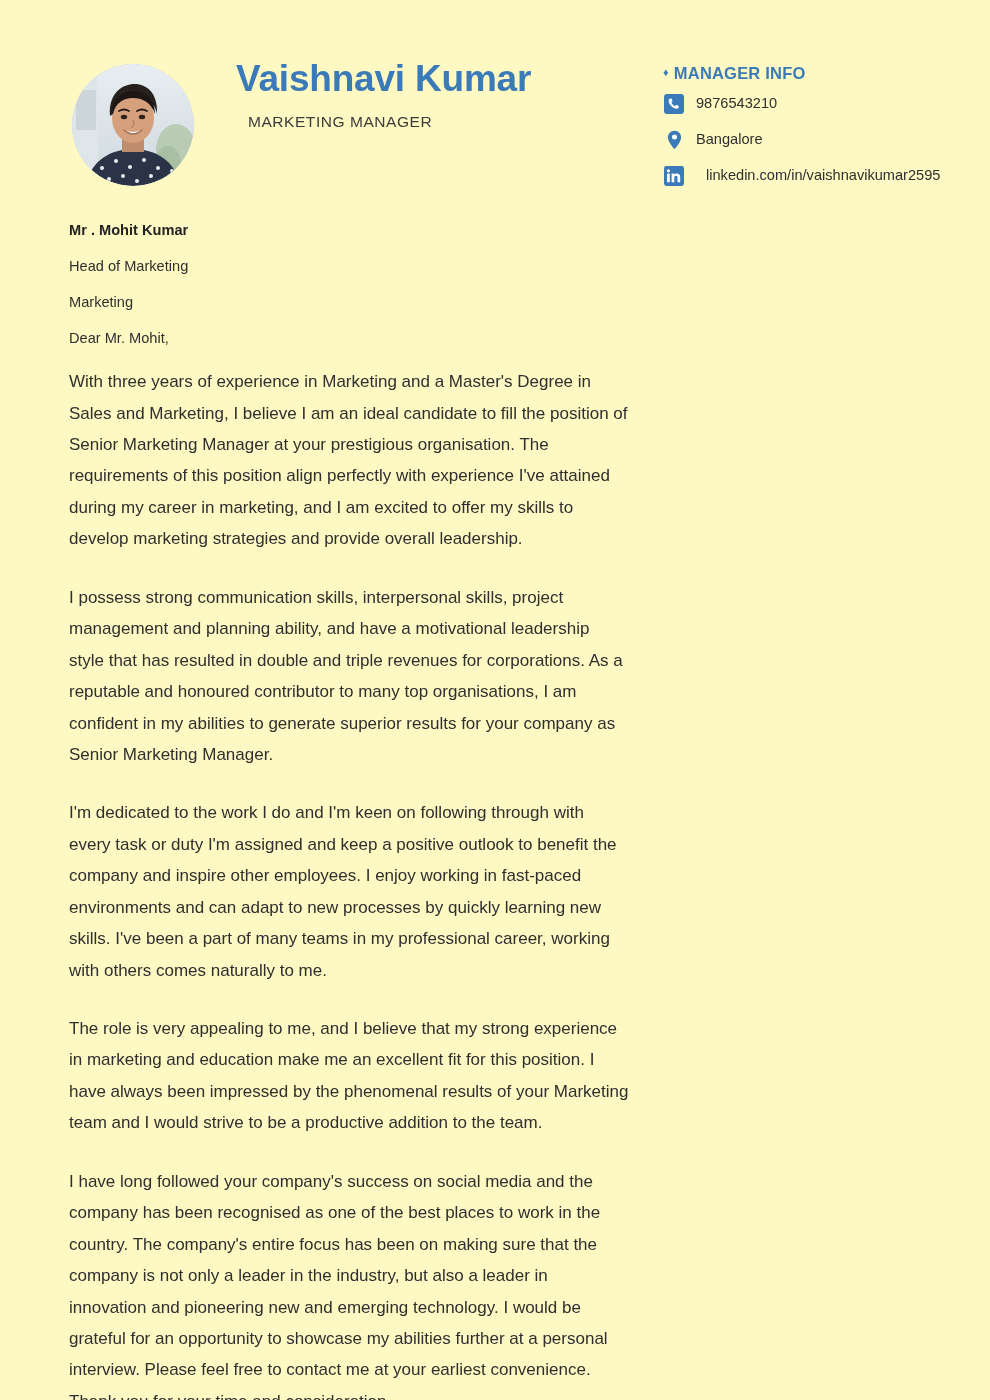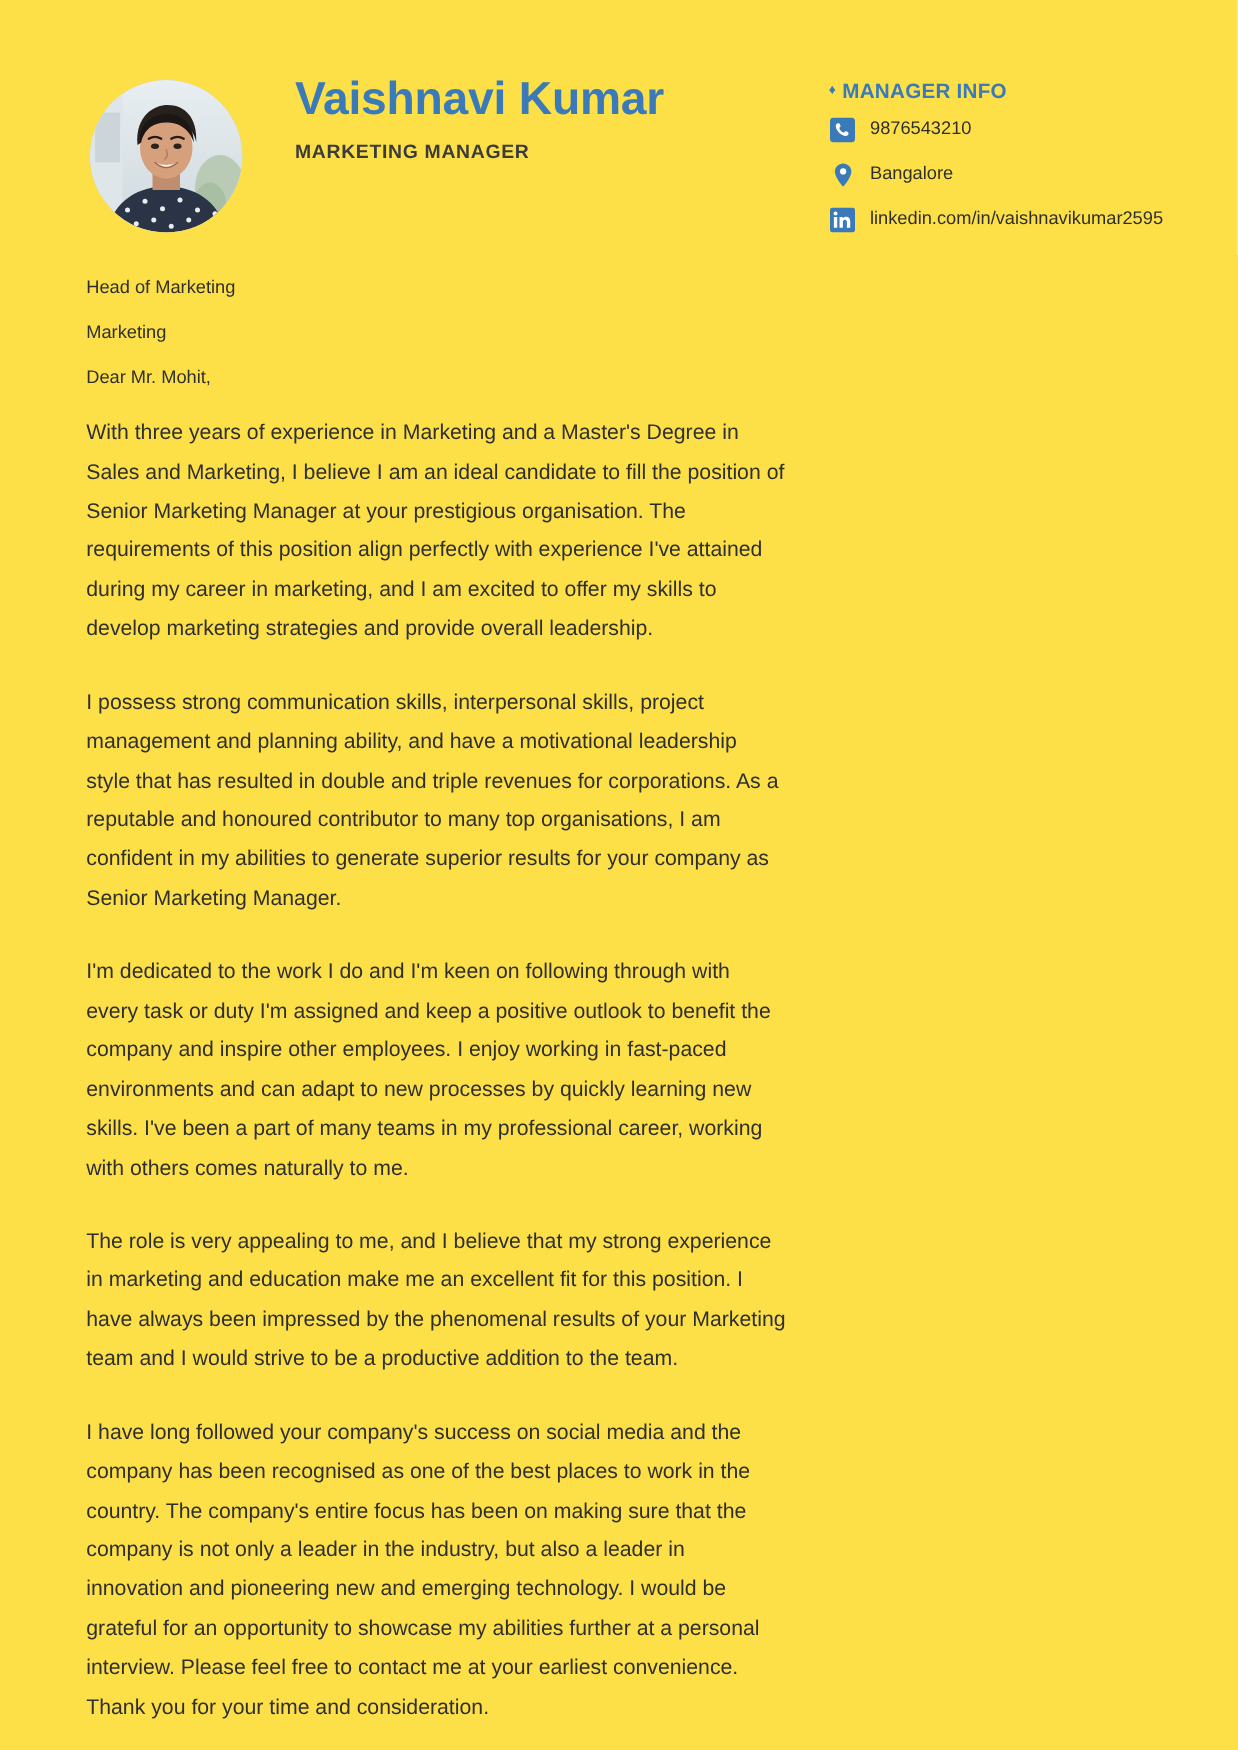--- a/index.html
+++ b/index.html
@@ -12,21 +12,21 @@
     background: #ffffff;
     font-family: "Liberation Sans", sans-serif;
     color: #333333;
     overflow: hidden;
   }
 
   .page {
     position: relative;
     width: 990px;
     height: 1400px;
-    background: #fde047;
+    background: #fef9c3;
   }
 
   
   .header {
     position: absolute;
     left: 0;
     top: 0;
     width: 990px;
     height: 200px;
   }
@@ -57,23 +57,24 @@
     font-size: 37px;
     font-weight: bold;
     color: #3a7ab8;
     letter-spacing: -0.2px;
     line-height: 1.12;
     white-space: nowrap;
   }
   .person-title {
     margin-top: 14px;
     font-size: 15.5px;
-    font-weight: bold;
+    font-weight: normal;
     color: #3b3b3b;
     letter-spacing: 0.55px;
+    margin-left: 12px;
   }
 
   
   .info-col {
     position: absolute;
     left: 662px;
     top: 64px;
     width: 300px;
   }
   .info-heading {
@@ -96,20 +97,21 @@
   }
 
   .info-row {
     display: flex;
     align-items: center;
     margin-bottom: 12px;
     min-height: 24px;
   }
   .info-row.multiline {
     align-items: center;
+    gap: 10px;
   }
   .info-icon {
     flex: 0 0 24px;
     width: 24px;
     height: 24px;
     display: flex;
     align-items: center;
     justify-content: center;
   }
   .info-icon svg { display: block; }
@@ -266,20 +268,21 @@
             <path d="M7.6 7.6 h2.6 v1.2 c0.5 -0.9 1.5 -1.4 2.7 -1.4 c2.1 0 3.3 1.3 3.3 3.7 v5.1 h-2.7 v-4.6 c0 -1.2 -0.5 -1.9 -1.5 -1.9 c-1 0 -1.7 0.7 -1.7 1.9 v4.6 h-2.7 z" fill="#ffffff"></path>
           </svg>
         </span>
         <span class="info-text">linkedin.com/in/vaishnavikumar2595</span>
       </div>
     </div>
   </div>
 
   <div class="letter">
 
+    <div class="recipient-line bold">Mr . Mohit Kumar</div>
     <div class="recipient-line">Head of Marketing</div>
     <div class="recipient-line">Marketing</div>
     <div class="salutation">Dear Mr. Mohit,</div>
 
     <p class="body-par">With three years of experience in Marketing and a Master's Degree in Sales and Marketing, I believe I am an ideal candidate to fill the position of Senior Marketing Manager at your prestigious organisation. The requirements of this position align perfectly with experience I've attained during my career in marketing, and I am excited to offer my skills to develop marketing strategies and provide overall leadership.</p>
     <p class="body-par">I possess strong communication skills, interpersonal skills, project management and planning ability, and have a motivational leadership style that has resulted in double and triple revenues for corporations. As a reputable and honoured contributor to many top organisations, I am confident in my abilities to generate superior results for your company as Senior Marketing Manager.</p>
     <p class="body-par">I'm dedicated to the work I do and I'm keen on following through with every task or duty I'm assigned and keep a positive outlook to benefit the company and inspire other employees. I enjoy working in fast-paced environments and can adapt to new processes by quickly learning new skills. I've been a part of many teams in my professional career, working with others comes naturally to me.</p>
     <p class="body-par">The role is very appealing to me, and I believe that my strong experience in marketing and education make me an excellent fit for this position. I have always been impressed by the phenomenal results of your Marketing team and I would strive to be a productive addition to the team.</p>
     <p class="body-par">I have long followed your company's success on social media and the company has been recognised as one of the best places to work in the country. The company's entire focus has been on making sure that the company is not only a leader in the industry, but also a leader in innovation and pioneering new and emerging technology. I would be grateful for an opportunity to showcase my abilities further at a personal interview. Please feel free to contact me at your earliest convenience. Thank you for your time and consideration.</p>
 

